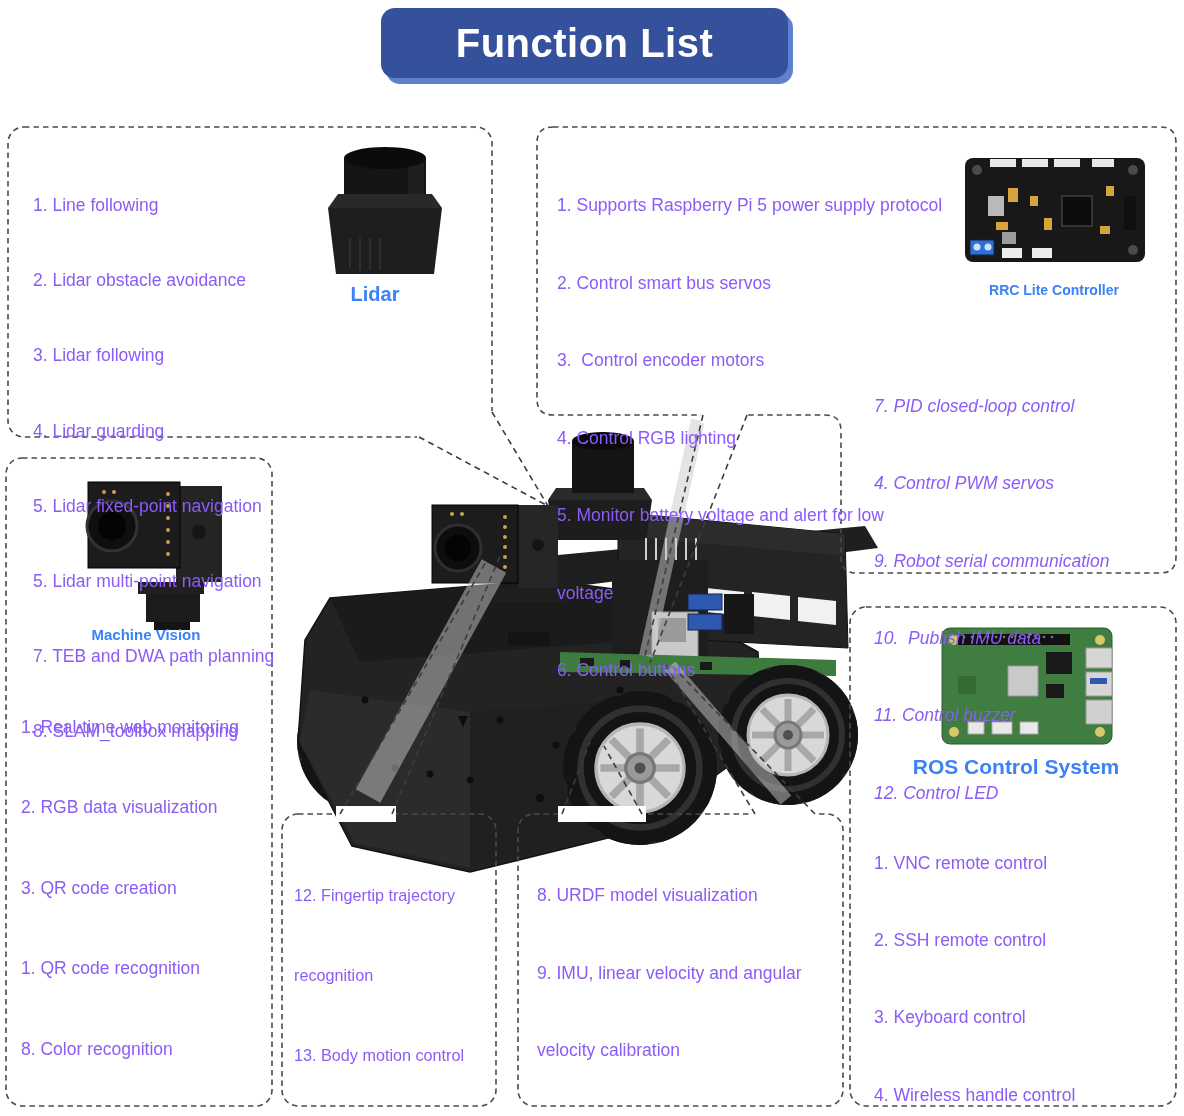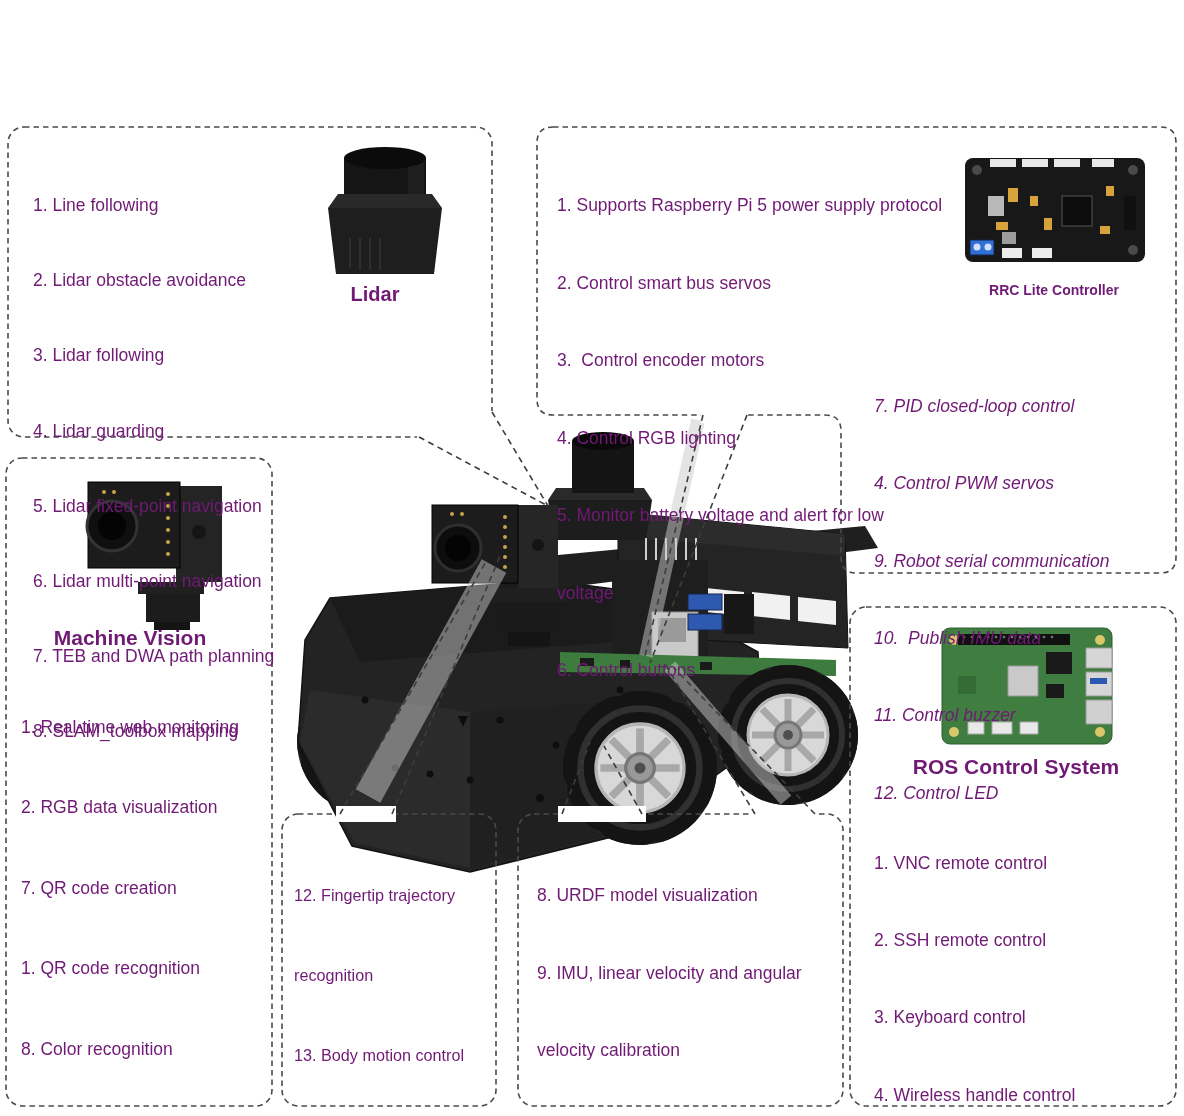--- a/index.html
+++ b/index.html
@@ -2,23 +2,23 @@
 <html><head>
 <meta charset="utf-8">
 <style>
   html,body{margin:0;padding:0;background:#ffffff;}
   #canvas{position:relative;width:1184px;height:1116px;background:#ffffff;overflow:hidden;
           font-family:"Liberation Sans", sans-serif;}
   #scene{position:absolute;left:0;top:0;}
   .title-badge{position:absolute;left:381px;top:8px;width:407px;height:70px;background:#35519b;
           border-radius:14px;box-shadow:5px 6px 0 #5d80cf;display:flex;align-items:center;justify-content:center;}
   .title-badge span{color:#ffffff;font-size:40px;font-weight:bold;letter-spacing:.5px;}
-  .list{position:absolute;color:#701a75;font-size:17.5px;white-space:pre;}
+  .list{position:absolute;color:#8b5cf6;font-size:17.5px;white-space:pre;}
   .list .ln{display:flex;align-items:center;}
-  .sec-label{position:absolute;text-align:center;color:#701a75;font-weight:bold;font-size:20px;}
+  .sec-label{position:absolute;text-align:center;color:#3b82f6;font-weight:bold;font-size:20px;}
 </style>
 </head>
 <body>
 
 <div id="canvas">
 
   <svg id="scene" width="1184" height="1116" viewBox="0 0 1184 1116">
 
     <g>
       <defs>
@@ -258,28 +258,31 @@
       <rect x="1090" y="678" width="17" height="6" fill="#2e59b0"></rect>
       <rect x="1086" y="700" width="26" height="24" fill="#d0d0d0" stroke="#9a9a9a"></rect>
       <g fill="#e8e8e8" stroke="#aaaaaa">
         <rect x="968" y="722" width="16" height="12"></rect>
           <rect x="992" y="722" width="20" height="12"></rect>
         <rect x="1020" y="722" width="18" height="12"></rect>
       </g>
     </g>
   </svg>
 
+  <div class="title-badge">
+    <span>Function List</span>
+  </div>
 
   <div class="list" style="left:33px;top:147px;">
     <div class="ln" style="height:33.2px">1. Line following</div>
     <div class="ln" style="height:33.2px">2. Lidar obstacle avoidance</div>
     <div class="ln" style="height:33.2px">3. Lidar following</div>
     <div class="ln" style="height:33.2px">4. Lidar guarding</div>
     <div class="ln" style="height:33.2px">5. Lidar fixed-point navigation</div>
-    <div class="ln" style="height:33.2px">6. Lidar multi-point navigation</div>
+    <div class="ln" style="height:33.2px">5. Lidar multi-point navigation</div>
     <div class="ln" style="height:33.2px">7. TEB and DWA path planning</div>
     <div class="ln" style="height:33.2px">8. SLAM_toolbox mapping</div>
   </div>
   <div class="sec-label" style="left:300px;top:283px;width:150px;">Lidar</div>
 
   <div class="list" style="left:557px;top:146px;">
     <div class="ln" style="height:35.5px">1. Supports Raspberry Pi 5 power supply protocol</div>
     <div class="ln" style="height:35.5px">2. Control smart bus servos</div>
     <div class="ln" style="height:35.5px">3.  Control encoder motors</div>
     <div class="ln" style="height:35.5px">4. Control RGB lighting</div>
@@ -290,25 +293,25 @@
   <div class="list" style="left:874px;top:347px;font-style:italic;">
     <div class="ln" style="height:35.3px">7. PID closed-loop control</div>
     <div class="ln" style="height:35.3px">4. Control PWM servos</div>
     <div class="ln" style="height:35.3px">9. Robot serial communication</div>
     <div class="ln" style="height:35.3px">10.  Publish IMU data</div>
     <div class="ln" style="height:35.3px">11. Control buzzer</div>
     <div class="ln" style="height:35.3px">12. Control LED</div>
   </div>
   <div class="sec-label" style="left:929px;top:282px;width:250px;font-size:14px;">RRC Lite Controller</div>
 
-  <div class="sec-label" style="left:20px;top:626px;width:220px;font-size:21px;">Machine Vision</div>
+  <div class="sec-label" style="left:36px;top:626px;width:220px;font-size:15px;">Machine Vision</div>
   <div class="list" style="left:21px;top:666px;">
     <div class="ln" style="height:38.5px">1. Real-time web monitoring</div>
     <div class="ln" style="height:38.5px">2. RGB data visualization</div>
-    <div class="ln" style="height:38.5px">7. QR code creation</div>
+    <div class="ln" style="height:38.5px">3. QR code creation</div>
     <div class="ln" style="height:38.5px">1. QR code recognition</div>
     <div class="ln" style="height:38.5px">8. Color recognition</div>
     <div class="ln" style="height:38.5px">6. Color tracking</div>
     
     
     
     
     
   </div>
 

